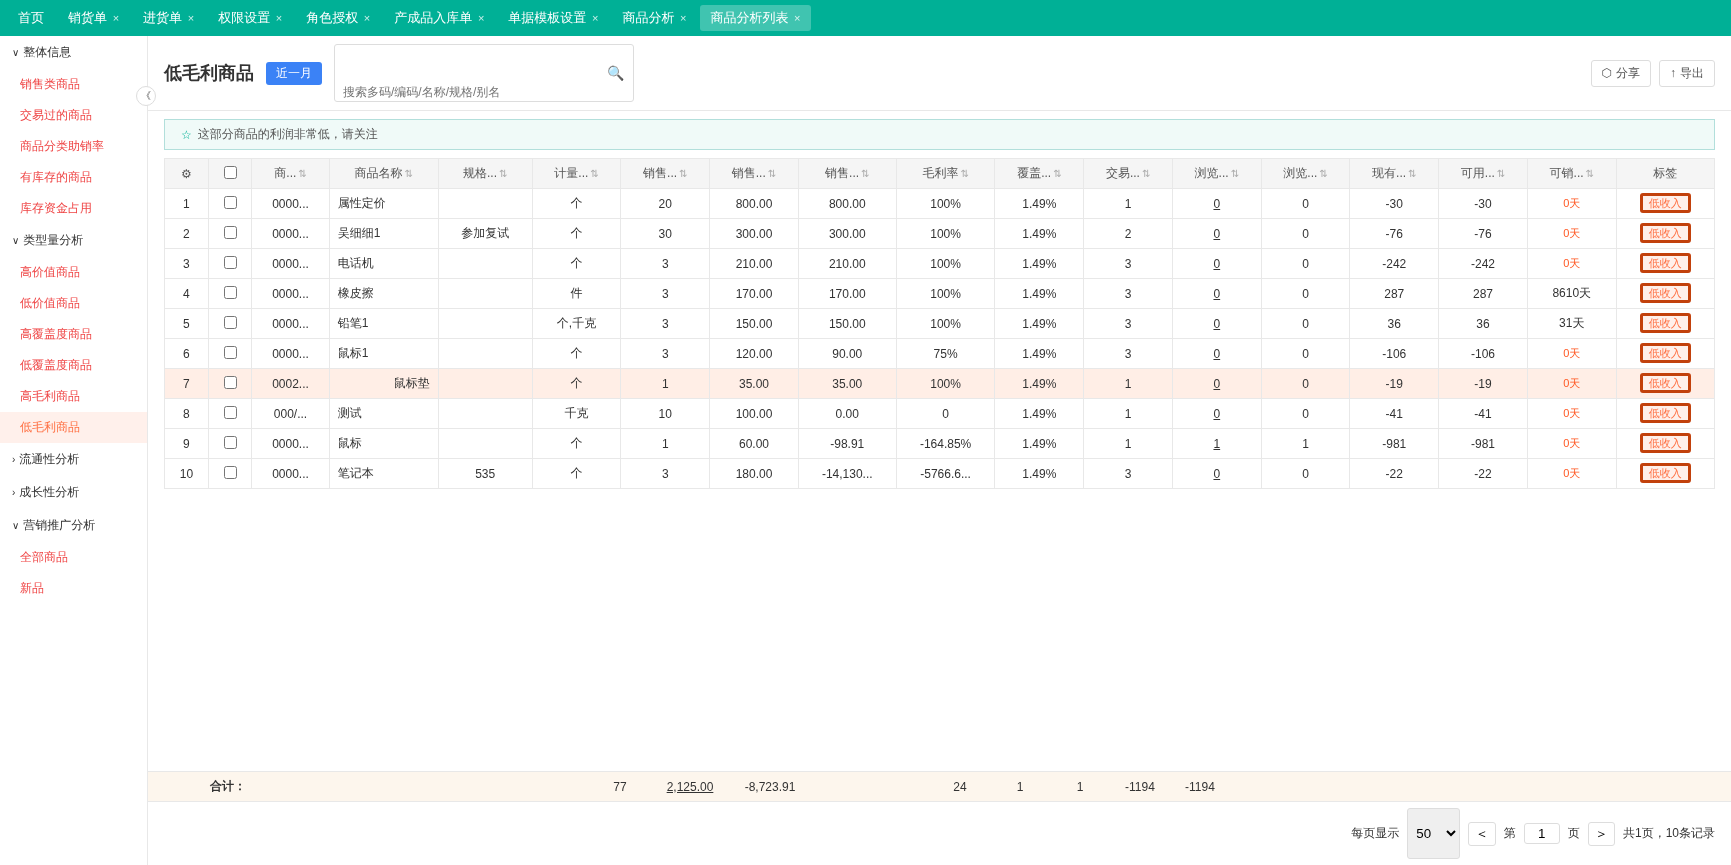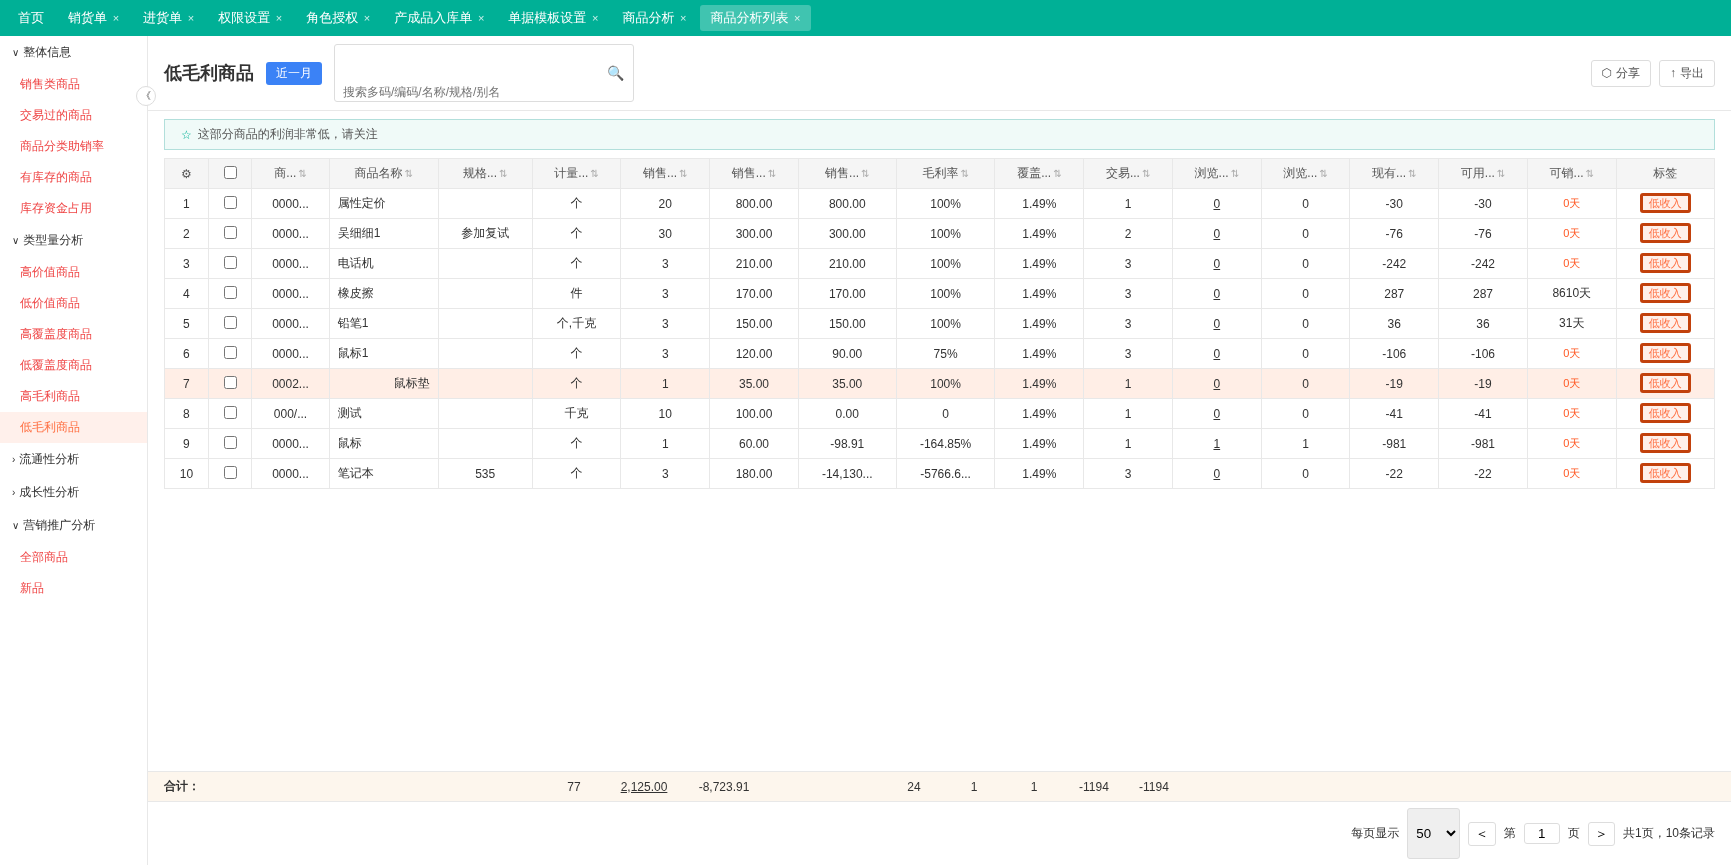--- a/index.html
+++ b/index.html
@@ -201,21 +201,21 @@
     
     
     .table-footer {
       background: #fdf6ed;
       border-top: 1px solid #e8e8e8;
       padding: 6px 16px;
       display: flex;
       align-items: center;
       font-size: 12px;
     }
-    .footer-label { font-weight: bold; min-width: 60px; }
+    .footer-label { font-weight: bold; min-width: 60px; margin-left: 46px; }
     
     
     .pagination-bar {
       display: flex;
       align-items: center;
       justify-content: flex-end;
       padding: 6px 16px;
       border-top: 1px solid #e8e8e8;
       background: #fff;
       gap: 8px;

